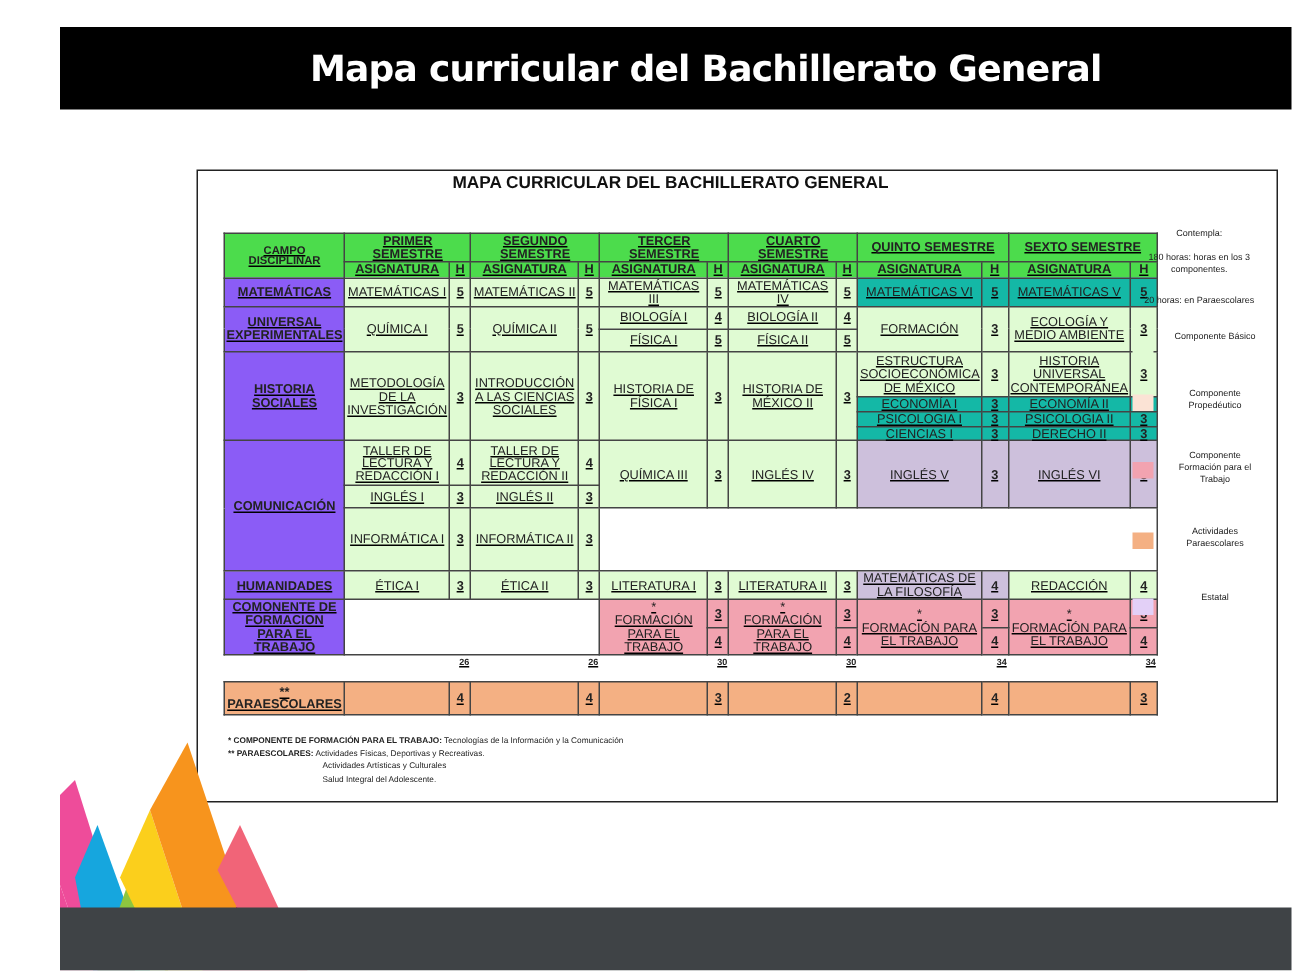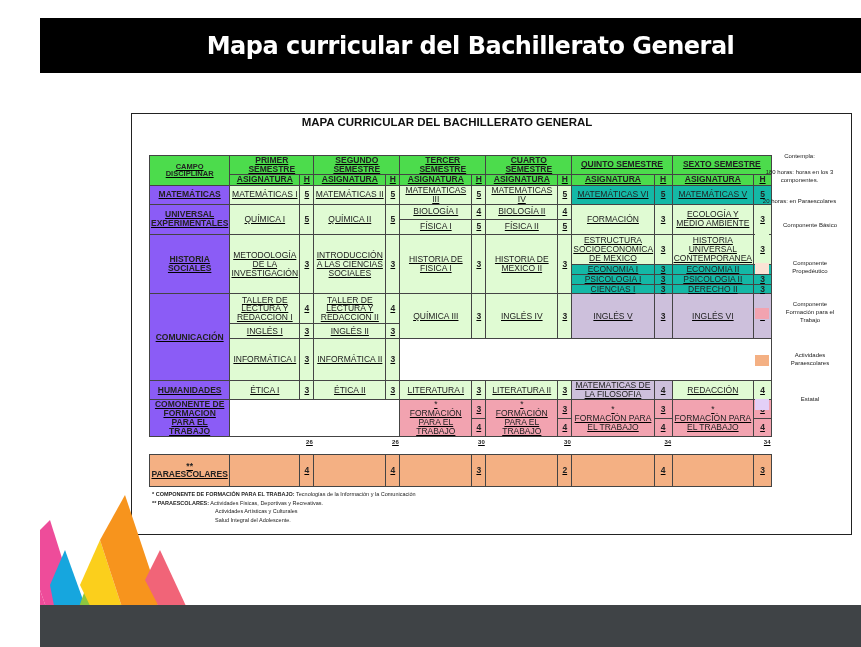--- a/index.html
+++ b/index.html
@@ -236,21 +236,21 @@
         <td colspan="2">26</td>
         <td colspan="2">30</td>
         <td colspan="2">30</td>
         <td colspan="2">34</td>
         <td colspan="2">34</td>
       </tr>
       <tr style="height:8px">
             <td colspan="13" style="border:none"></td>
           </tr>
 
-      <tr style="height:32px">
+      <tr style="height:22px">
         <td class="para campo">** PARAESCOLARES</td>
         <td class="para"></td>
             <td class="para h">4</td>
         <td class="para"></td>
             <td class="para h">4</td>
         <td class="para"></td>
             <td class="para h">3</td>
         <td class="para"></td>
             <td class="para h">2</td>
         <td class="para"></td>

